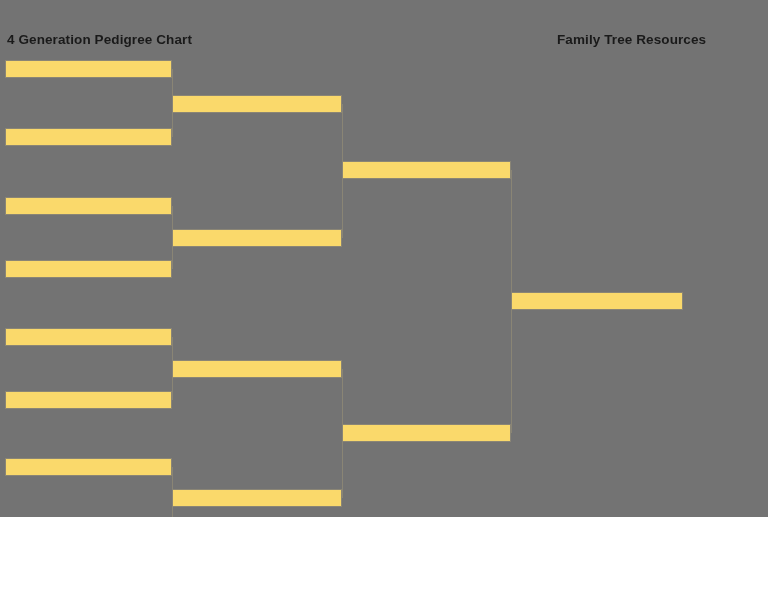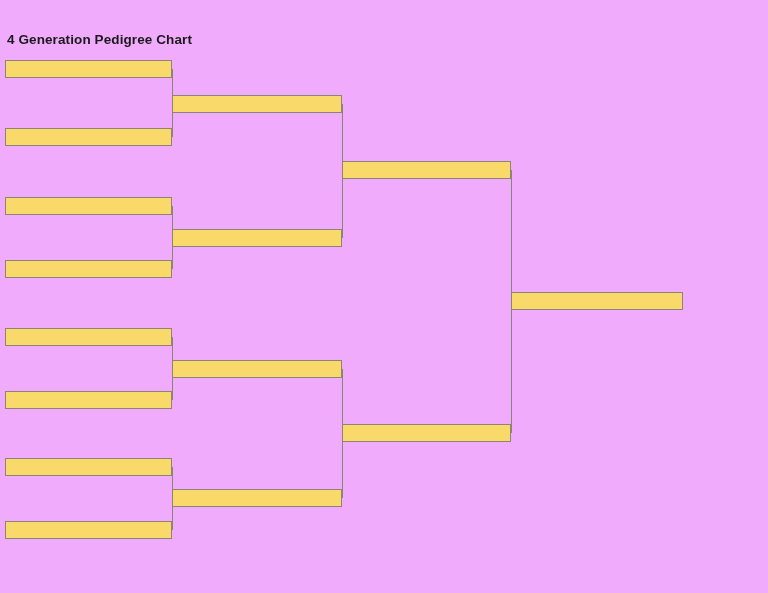--- a/index.html
+++ b/index.html
@@ -6,22 +6,22 @@
     margin: 0;
     padding: 0;
     background: #ffffff;
   }
   body {
     font-family: "Liberation Sans", sans-serif;
   }
   #page {
     position: relative;
     width: 768px;
-    height: 593px;
-    background: #f0abfc;
+    height: 517px;
+    background: #737373;
     overflow: hidden;
     text-align: center;
   }
   .heading {
     position: absolute;
     font-weight: bold;
     font-size: 13.5px;
     color: #1a1a1a;
     white-space: nowrap;
     letter-spacing: 0.1px;
@@ -55,20 +55,21 @@
     background: #8a8575;
   }
 </style>
 </head>
 <body>
 
 <div id="page">
 
   <div class="heading" id="chart-title">4 Generation Pedigree Chart</div>
 
+  <div class="heading" id="resources-title">Family Tree Resources</div>
 
   <div id="pedigree-chart">
       <div class="connector" style="left: 172px; top: 69px; height: 68px; background: rgb(138, 133, 117);"></div>
       <div class="connector" style="left: 172px; top: 206px; height: 63px; background: rgb(138, 133, 117);"></div>
       <div class="connector" style="left: 172px; top: 337px; height: 63px; background: rgb(138, 133, 117);"></div>
       <div class="connector" style="left: 172px; top: 467px; height: 63px; background: rgb(138, 133, 117);"></div>
       <div class="connector" style="left: 342px; top: 104px; height: 134px; background: rgb(138, 133, 117);"></div>
       <div class="connector" style="left: 342px; top: 369px; height: 129px; background: rgb(138, 133, 117);"></div>
       <div class="connector" style="left: 511px; top: 170px; height: 263px; background: rgb(138, 133, 117);"></div>
       <div class="pedigree-box" style="left: 5px; top: 60px; width: 167px; height: 18px; background: rgb(250, 217, 107); border-color: rgb(138, 133, 117);"></div>

